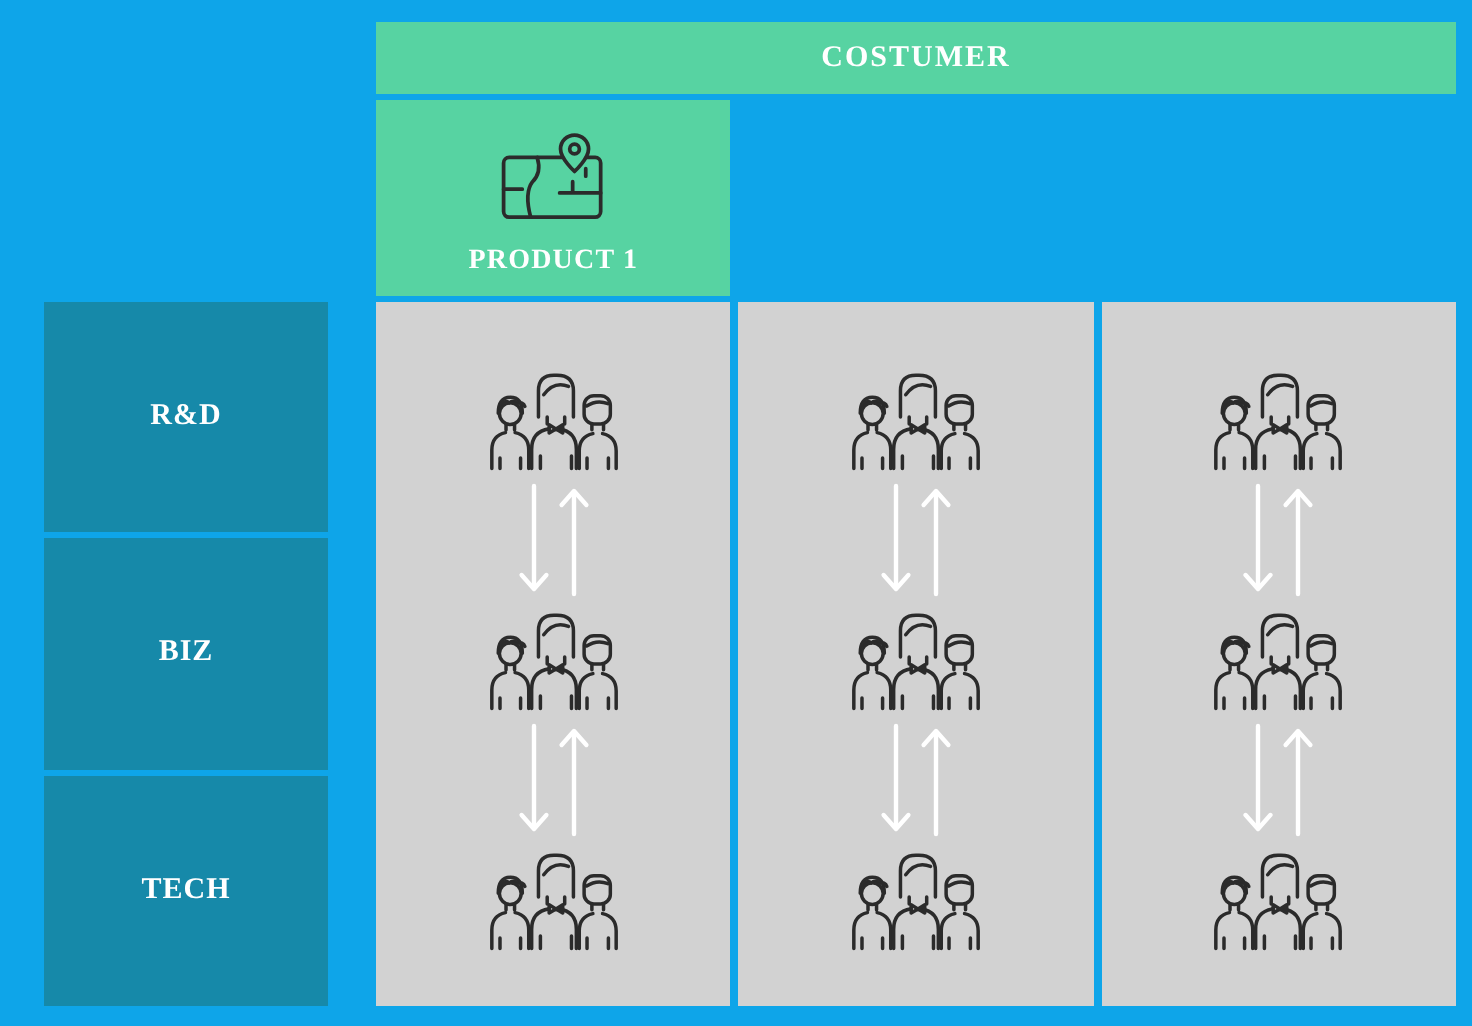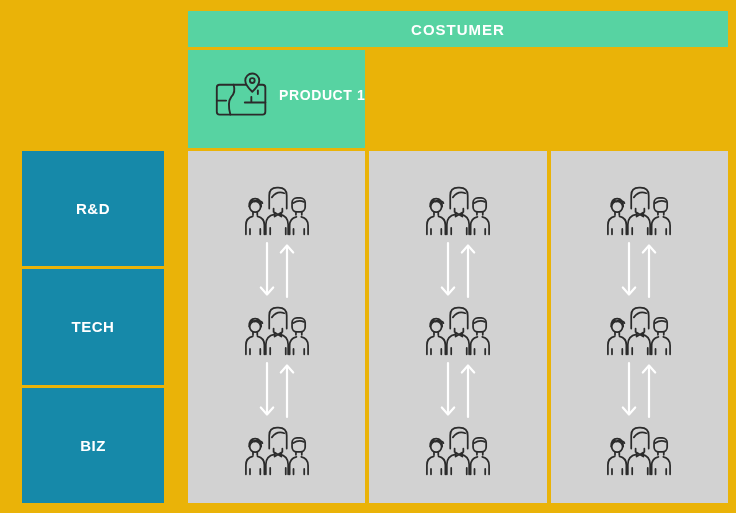--- a/index.html
+++ b/index.html
@@ -1,33 +1,33 @@
 <!DOCTYPE html>
 <html><head>
 <meta charset="utf-8">
 <style>
   html,body{margin:0;padding:0;background:#ffffff;}
   .canvas{
-    position:relative;width:736px;height:513px;background:#eab308;overflow:hidden;
-    font-family:Liberation Sans, sans-serif;
+    position:relative;width:736px;height:513px;background:#0ea5e9;overflow:hidden;
+    font-family:Liberation Serif, serif;
   }
   
   .customer-band{
     position:absolute;left:188px;top:11px;width:540px;height:36px;
     background:#57d3a2;display:flex;align-items:center;justify-content:center;
   }
   .customer-band span{
     color:#ffffff;font-weight:bold;font-size:15px;letter-spacing:1px;
   }
   .product-band{
     position:absolute;left:188px;top:50px;width:540px;height:98px;
     display:grid;grid-template-columns:1fr 1fr 1fr;gap:4px;
   }
   .product-cell{
-    background:#57d3a2;display:flex;flex-direction:row;align-items:center;
+    background:#57d3a2;display:flex;flex-direction:column;align-items:center;
     justify-content:flex-end;padding-bottom:9px;gap:9px;
   }
   .product-cell .p-icon{width:56px;height:50px;display:block;}
   .product-cell span{
     color:#ffffff;font-weight:bold;font-size:14px;letter-spacing:.6px;
   }
   
   .row-labels{
     position:absolute;left:8px;top:151px;width:142px;height:352px;
     display:grid;grid-template-rows:1fr 1fr 1fr;gap:3px;padding-left:14px;
@@ -149,24 +149,24 @@
         </svg>
       <span>PRODUCT 1</span>
     </div>
   </div>
 
   <div class="row-labels">
     <div class="row-label">
       <span>R&amp;D</span>
     </div>
     <div class="row-label">
+      <span>BIZ</span>
+    </div>
+    <div class="row-label">
       <span>TECH</span>
-    </div>
-    <div class="row-label">
-      <span>BIZ</span>
     </div>
   </div>
 
   <div class="grid-cols">
     <div class="grid-col">
       <svg class="team">
           <use href="#icon-team"></use>
         </svg>
       <svg class="flow">
           <use href="#icon-arrows"></use>

